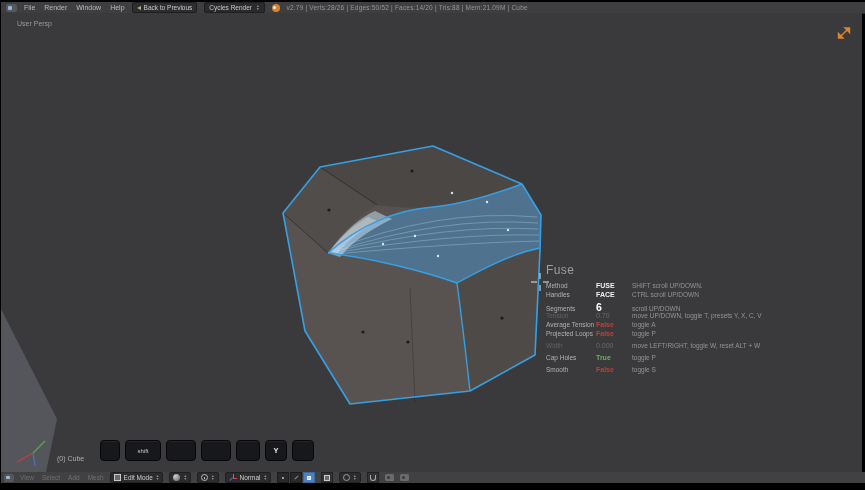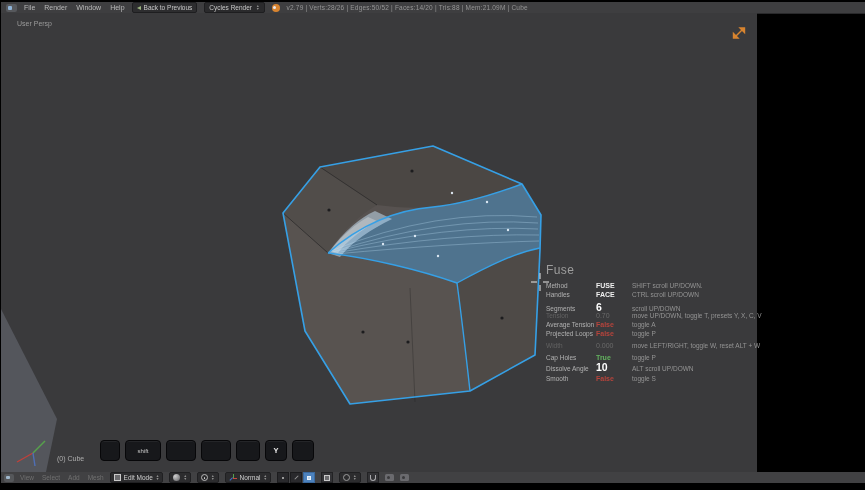--- a/index.html
+++ b/index.html
@@ -16,21 +16,21 @@
             border-radius:2px;padding:0 4px;height:9px;font-size:6.5px;color:#c9c9c9;}
   .back-arrow{width:0;height:0;border-top:2.5px solid transparent;border-bottom:2.5px solid transparent;
               border-right:4px solid #9ab27e;}
   .dd{display:flex;align-items:center;gap:4px;background:#2a2a2c;border:1px solid #1e1e20;
       border-radius:2px;padding:0 4px;height:9px;font-size:6.5px;color:#c9c9c9;}
   .dd-arrows{display:flex;flex-direction:column;line-height:2.4px;font-size:3.6px;color:#8f8f8f;}
   .blender-logo{width:8px;height:8px;border-radius:50%;background:var(--icon-orange);position:relative;flex:0 0 auto;}
   .blender-logo:after{content:"";position:absolute;left:1.5px;top:2px;width:3px;height:3px;border-radius:50%;background:#e9e9ef;}
   .stats{font-size:6.5px;color:#969696;letter-spacing:0.2px;white-space:nowrap;}
   
-  .viewport{position:absolute;left:1px;top:13px;width:756px;height:459px;background:#3a3a3c;}
+  .viewport{position:absolute;left:1px;top:13px;width:861px;height:459px;background:#3a3a3c;}
   .view-label{position:absolute;left:16px;top:7px;font-size:7px;color:#9a9a9a;}
   .scene{position:absolute;left:0;top:0;}
   .expand-btn{position:absolute;right:11px;top:13px;width:14px;height:14px;}
   .obj-label{position:absolute;left:56px;top:442px;font-size:7px;color:#aeaeae;}
   
   .keycast{position:absolute;left:99px;top:427px;display:flex;gap:5px;align-items:flex-end;}
   .key{height:19px;background:#17181b;border:1px solid #070709;border-radius:4px;
        box-shadow:inset 0 1px 0 rgba(255,255,255,0.06);display:flex;align-items:center;justify-content:center;
        font-size:6px;color:#c9c9c9;}
   .key.k0{width:18px;}.key.k1{width:34px;}.key.k2{width:28px;}.key.k3{width:28px;}
@@ -228,25 +228,20 @@
           <div class="fuse-row gap">
             <span class="f-label lbl-dim">Width</span>
             <span class="f-value v-dim">0.000</span>
             <span class="f-hint">move LEFT/RIGHT, toggle W, reset ALT + W</span>
           </div>
           <div class="fuse-row gap">
             <span class="f-label">Cap Holes</span>
             <span class="f-value v-true">True</span>
             <span class="f-hint">toggle P</span>
           </div>
-          <div class="fuse-row">
-            <span class="f-label">Dissolve Angle</span>
-            <span class="f-value v-big">10</span>
-            <span class="f-hint">ALT scroll UP/DOWN</span>
-          </div>
           <div class="fuse-row gap">
             <span class="f-label">Smooth</span>
             <span class="f-value v-false">False</span>
             <span class="f-hint">toggle S</span>
           </div>
         </div>
     </div>
 
     <div class="keycast" id="keycast">
         <span class="key k0"></span>

